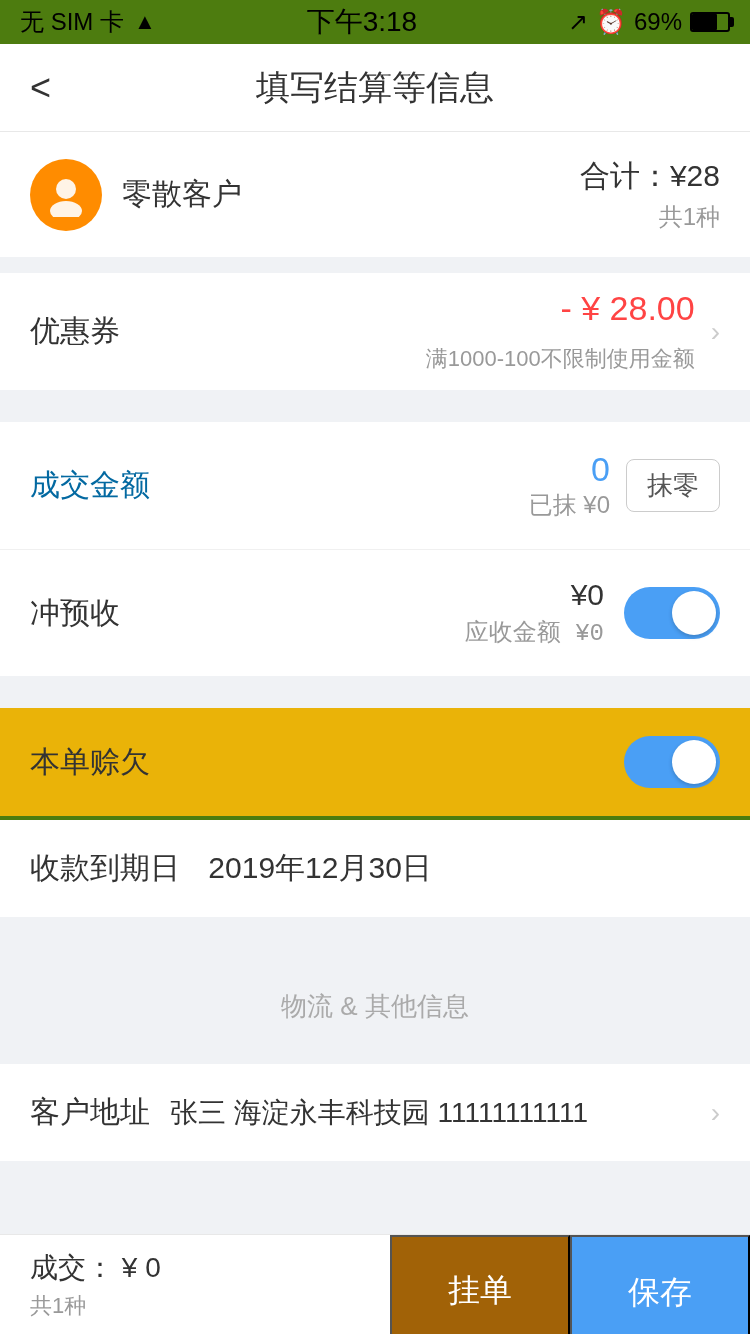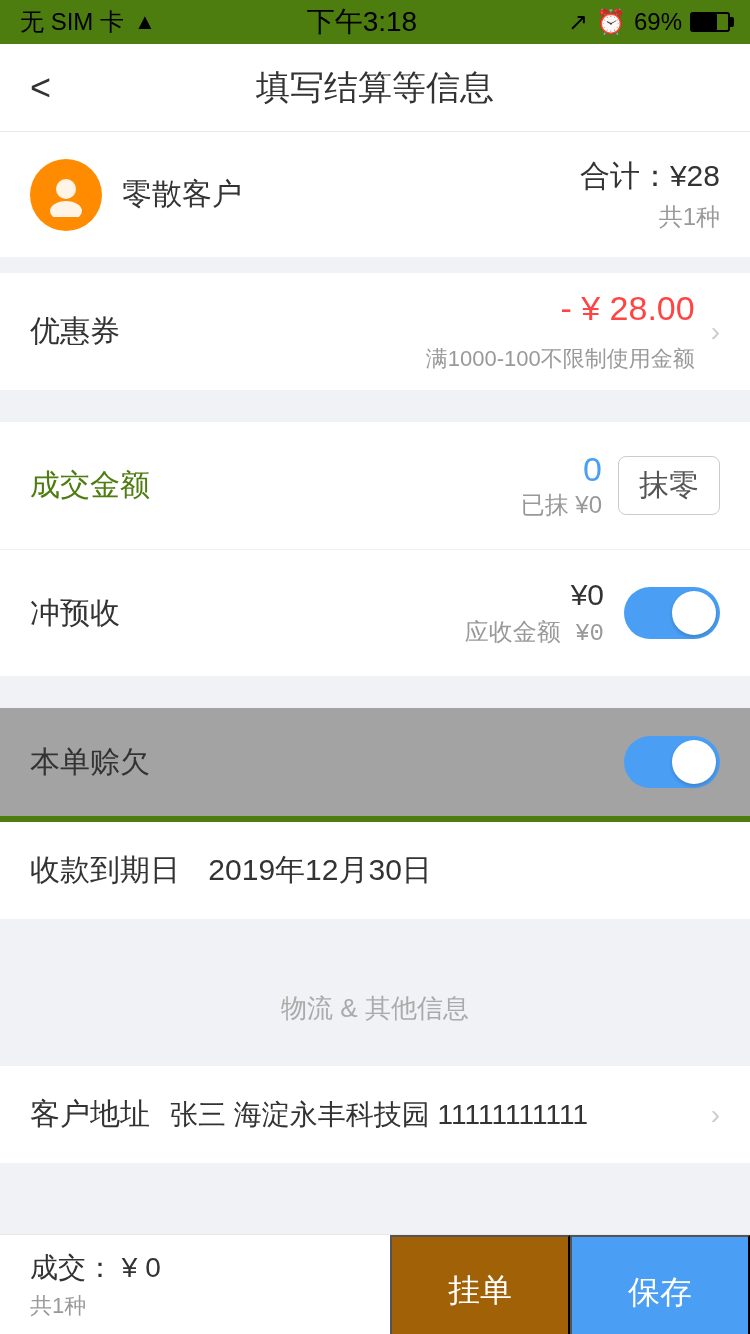--- a/index.html
+++ b/index.html
@@ -110,36 +110,36 @@
     .deal-section {
       background: #fff;
       padding: 0;
     }
     .deal-row {
       padding: 28px 30px;
       display: flex;
       align-items: center;
       justify-content: space-between;
     }
-    .deal-label { font-size: 30px; color: #4d7c0f; text-align: right; }
+    .deal-label { font-size: 30px; color: #0369a1; text-align: right; }
     .deal-right { display: flex; align-items: center; gap: 16px; }
     .deal-amount-input {
       font-size: 34px;
       color: #4a9ff5;
       min-width: 60px;
       text-align: right;
       border: none;
       outline: none;
       background: transparent;
     }
     .round-zero-btn {
       border: 1px solid #ccc;
       border-radius: 8px;
       padding: 8px 20px;
-      font-size: 30px;
+      font-size: 26px;
       color: #555;
       background: #fff;
       cursor: pointer;
     }
     .already-rounded {
       font-size: 24px;
       color: #999;
       text-align: right;
     }
 
@@ -172,34 +172,34 @@
       border-radius: 50%;
       background: #fff;
       position: absolute;
       top: 4px;
       right: 4px;
       box-shadow: 0 2px 4px rgba(0,0,0,0.2);
     }
 
     
     .credit-section {
-      background: #a3a3a3;
+      background: #eab308;
       padding: 28px 30px;
       display: flex;
       align-items: center;
       justify-content: space-between;
       font-family: Liberation Serif, serif;
     }
     .credit-label { font-size: 30px; color: #333; }
 
     
     .due-date-row {
       background: #fff;
       padding: 28px 30px;
-      border-top: 6px solid #4d7c0f;
+      border-top: 4px solid #4d7c0f;
     }
     .due-date-content { font-size: 30px; color: #333; }
 
     
     .logistics-header {
       background: #f0f2f5;
       padding: 20px 30px;
       display: flex;
       align-items: center;
       justify-content: center;

